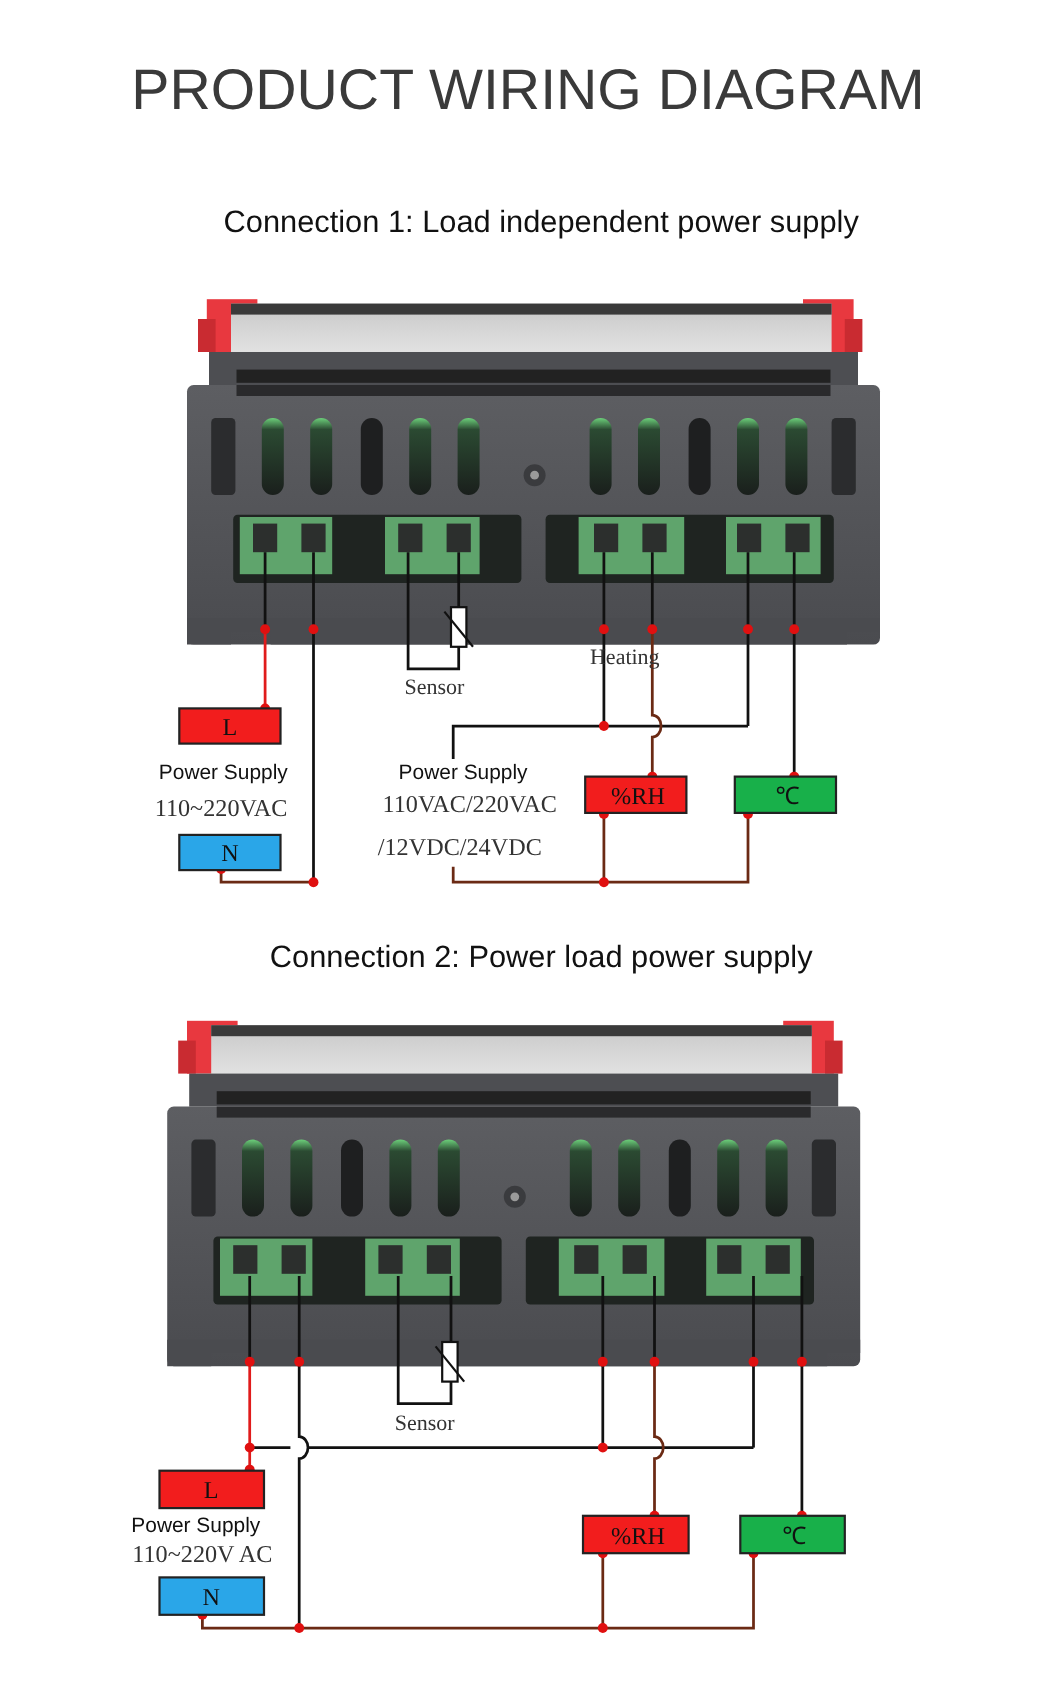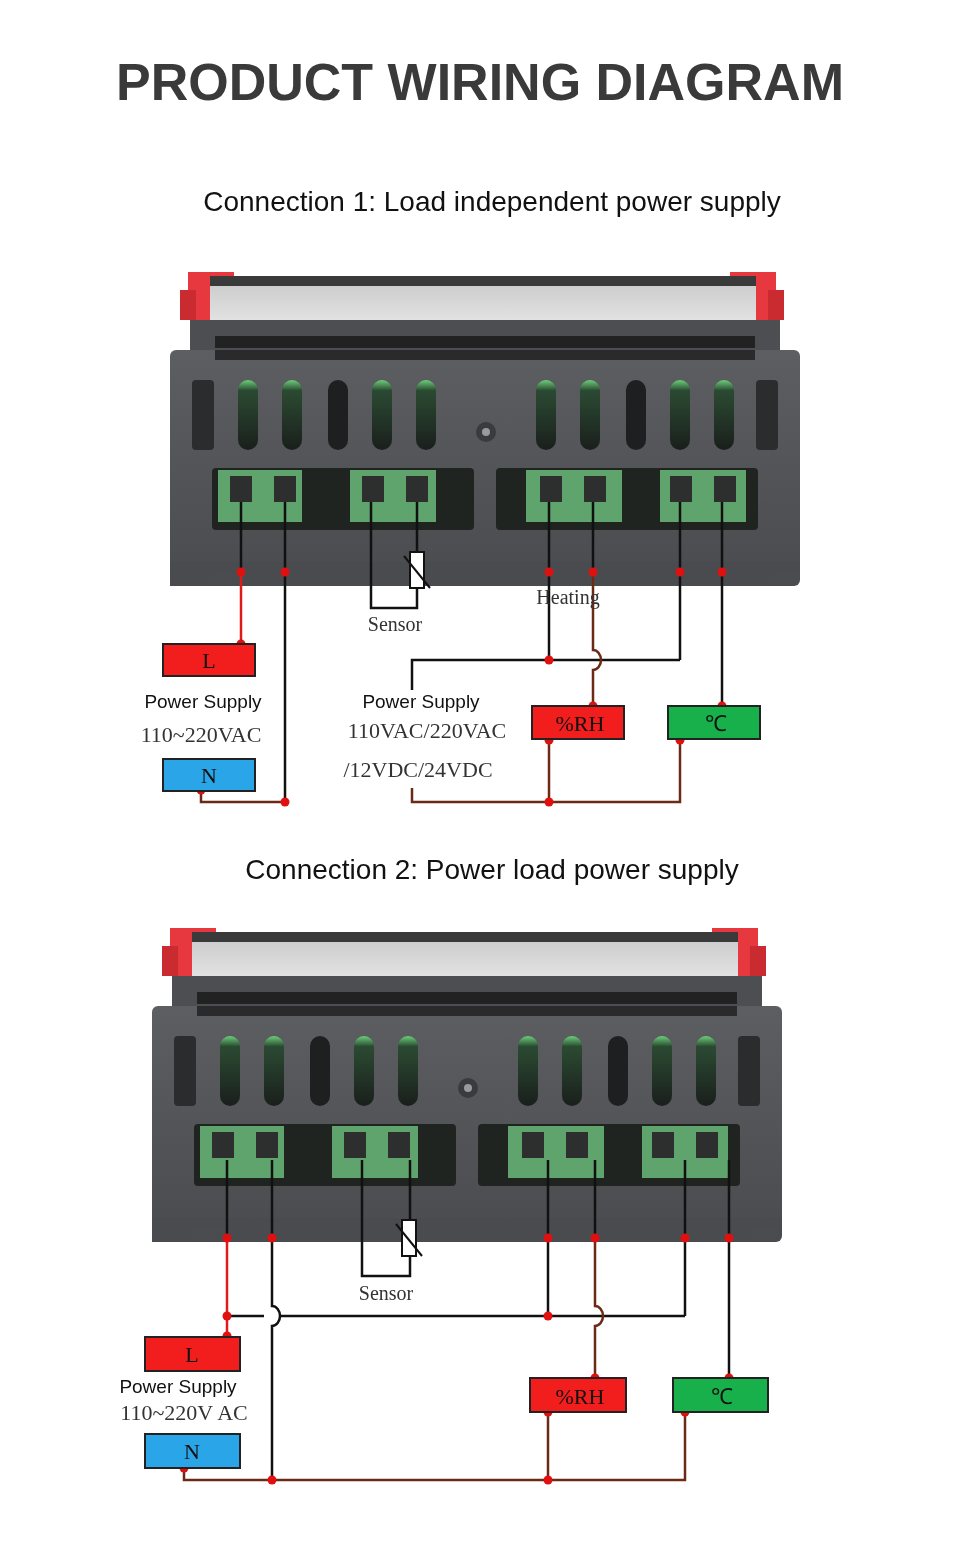--- a/index.html
+++ b/index.html
@@ -1,17 +1,17 @@
 <!DOCTYPE html>
 <html><head>
 <meta charset="utf-8">
 <style>
   html,body{margin:0;padding:0;background:#fff;}
   body{width:960px;height:1548px;position:relative;overflow:hidden;font-family:"Liberation Sans",sans-serif;}
-  .title{position:absolute;left:0;top:52px;width:960px;text-align:center;font-size:52px;font-weight:bold;color:#3a3a3a;letter-spacing:0px;}
+  .title{position:absolute;left:0;top:52px;width:960px;text-align:center;font-size:52px;font-weight:normal;color:#3a3a3a;letter-spacing:0px;}
   .subtitle{position:absolute;left:0;width:952px;text-align:center;font-size:28px;color:#111;margin-left:16px;}
   svg{position:absolute;left:0;top:0;}
   .lbl{font-family:"Liberation Sans",sans-serif;font-size:19px;fill:#111;}
   .vlbl{font-family:"Liberation Serif",serif;font-size:22px;fill:#333;}
   .boxlbl{font-family:"Liberation Serif",serif;font-size:22px;fill:#111;}
 </style>
 </head>
 <body>
 
 <div class="title">PRODUCT WIRING DIAGRAM</div>

